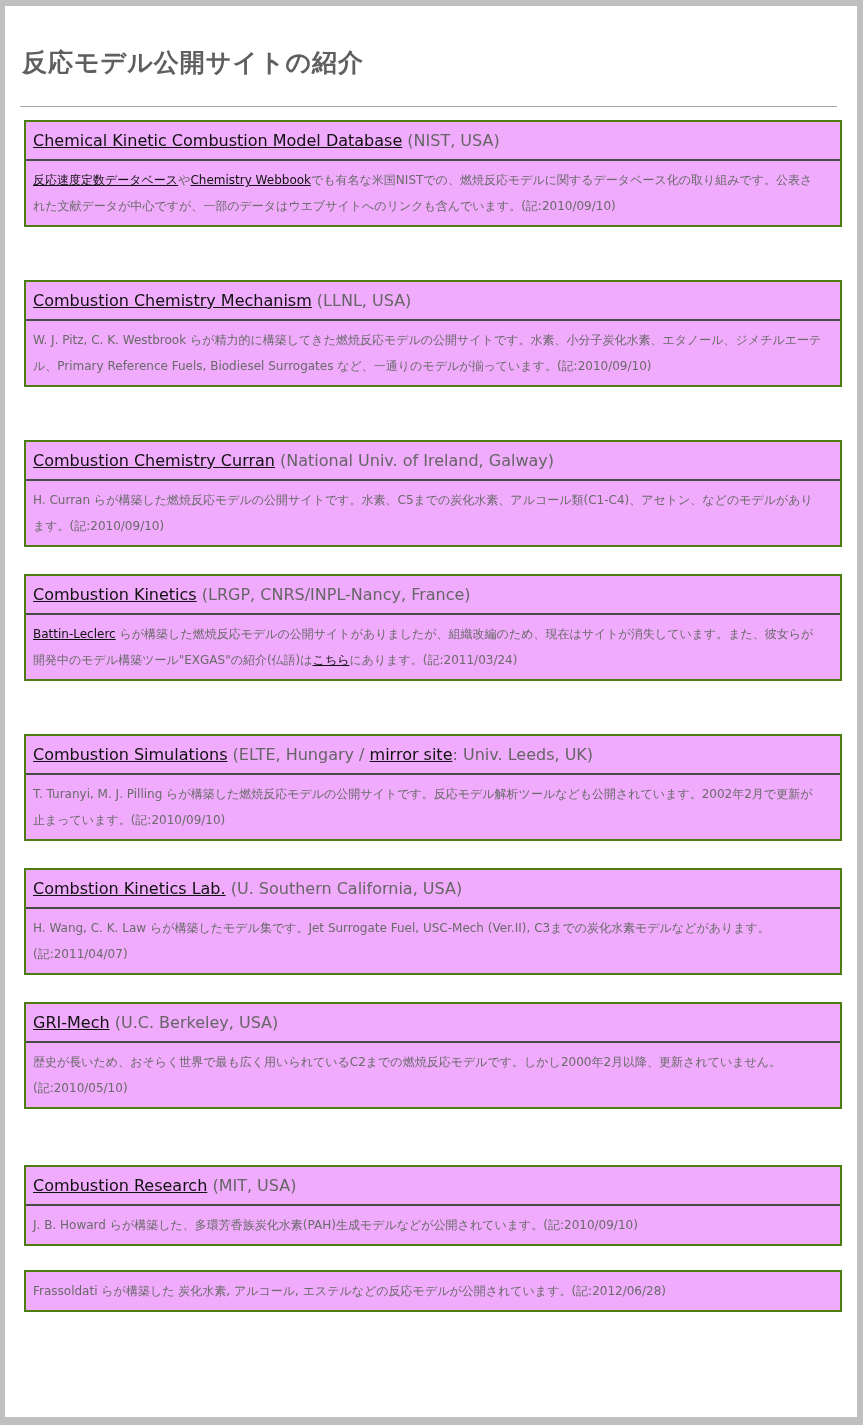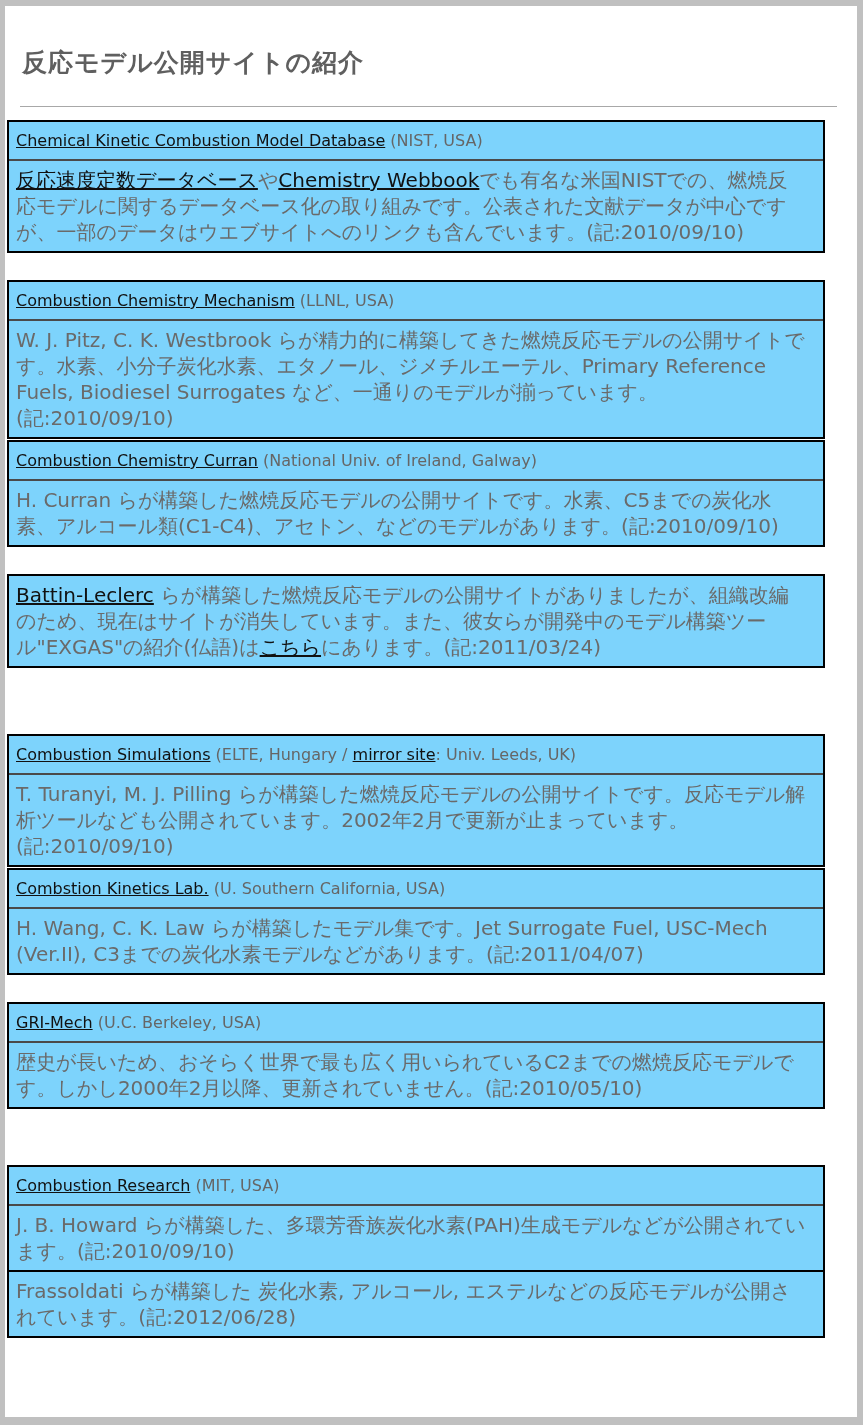--- a/index.html
+++ b/index.html
@@ -19,36 +19,36 @@
       margin: 0;
       font-size: 25px; font-weight: bold;
       color: #5f5f5f; letter-spacing: 1px;
     }
     .title-rule {
       position: absolute; left: 15px; top: 100px;
       width: 817px; height: 0;
       border-top: 1px solid #a8a8a8;
     }
     .site-box {
-      position: absolute; left: 2px;
+      position: absolute; left: 19px;
       width: 814px;
-      border: 2px solid #000000;
-      background: #7dd3fc;
+      border: 2px solid #4d7c0f;
+      background: #f0abfc;
     }
     .site-head {
       height: 37px;
       border-bottom: 2px solid #4a4a4a;
       padding: 0 7px;
       line-height: 38px;
       font-size: 16px; color: #666;
       white-space: nowrap;
     }
     .site-body {
       padding: 6px 17px 6px 7px;
-      font-size: 20px; line-height: 26px;
+      font-size: 12px; line-height: 26px;
       color: #6a6a6a;
     }
     a {
       color: #111; text-decoration: underline;
     }
   </style>
 </head>
 <body>
 
 <div class="page">
@@ -72,20 +72,23 @@
   </div>
 
   <div class="site-box" style="top:434px;">
     <div class="site-head">
       <a href="#">Combustion Chemistry Curran</a><span> (National Univ. of Ireland, Galway)</span>
     </div>
     <div class="site-body">H. Curran らが構築した燃焼反応モデルの公開サイトです。水素、C5までの炭化水素、アルコール類(C1-C4)、アセトン、などのモデルがあります。(記:2010/09/10)</div>
   </div>
 
   <div class="site-box" style="top:568px;">
+    <div class="site-head">
+      <a href="#">Combustion Kinetics</a><span> (LRGP, CNRS/INPL-Nancy, France)</span>
+    </div>
     <div class="site-body">
       <a href="#">Battin-Leclerc</a><span> らが構築した燃焼反応モデルの公開サイトがありましたが、組織改編のため、現在はサイトが消失しています。また、彼女らが開発中のモデル構築ツール"EXGAS"の紹介(仏語)は</span><a href="#">こちら</a><span>にあります。(記:2011/03/24)</span>
     </div>
   </div>
 
   <div class="site-box" style="top:728px;">
     <div class="site-head">
       <a href="#">Combustion Simulations</a><span> (ELTE, Hungary / </span><a href="#">mirror site</a><span>: Univ. Leeds, UK)</span>
     </div>
     <div class="site-body">T. Turanyi, M. J. Pilling らが構築した燃焼反応モデルの公開サイトです。反応モデル解析ツールなども公開されています。2002年2月で更新が止まっています。(記:2010/09/10)</div>

